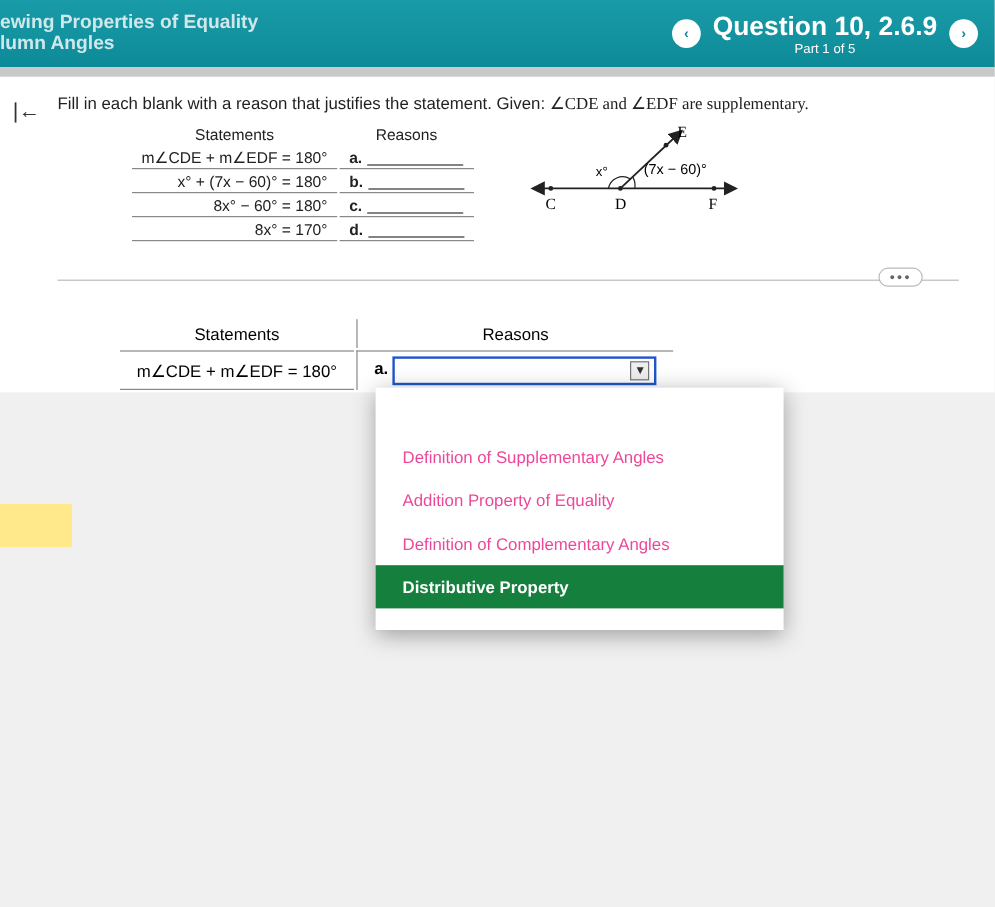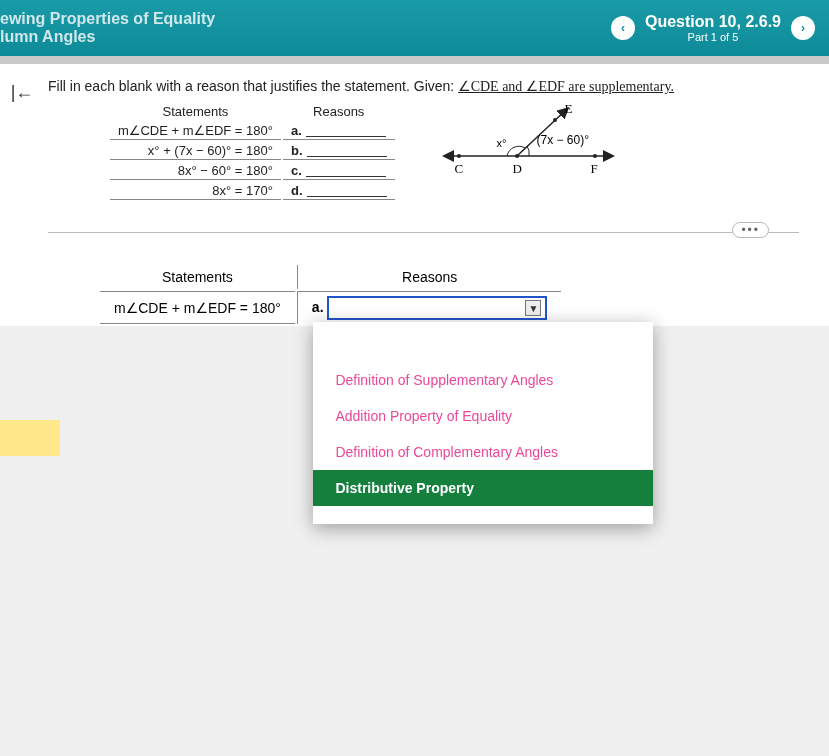--- a/index.html
+++ b/index.html
@@ -24,37 +24,37 @@
   .header-left .t1, .header-left .t2 { display: block; color: #d0e8eb; }
   .header-right { display: flex; align-items: center; gap: 10px; }
   .nav-btn {
     width: 24px; height: 24px; border-radius: 50%;
     background: #fff; color: #0d8a98;
     display: flex; align-items: center; justify-content: center;
     font-size: 12px; font-weight: bold; cursor: pointer;
     border: none;
   }
   .question-title { text-align: center; }
-  .question-title .q { font-size: 16px; font-weight: bold; }
+  .question-title .q { font-size: 22px; font-weight: bold; }
   .question-title .p { font-size: 11px; }
   .gray-bar { height: 8px; background: #c9c9c9; }
   .content { background: #fff; position: relative; padding: 14px 20px 0 8px; }
   .back-arrow {
     position: absolute; left: 6px; top: 12px;
     width: 32px; height: 32px;
     display: flex; align-items: center; justify-content: center;
     font-size: 18px; color: #333; cursor: pointer;
     background: none; border: none;
   }
   .instruct {
     margin-left: 40px;
     font-size: 14px; color: #222;
     margin-bottom: 6px;
   }
-  .angle { font-family: 'Times New Roman', serif; text-decoration: underline; }
+  .angle { font-family: 'Times New Roman', serif; }
   .upper-row { display: flex; margin-left: 100px; gap: 40px; }
   .proof-table { font-size: 13px; color: #222; }
   .proof-table td { padding: 1px 8px; border-bottom: 1px solid #888; white-space: nowrap; }
   .proof-table td.stmt { text-align: right; font-family: Arial, sans-serif; }
   .proof-table td.reason-cell { min-width: 110px; }
   .proof-table td.head { border-bottom: none; font-weight: normal; text-align: center; }
   .proof-table .letter { font-weight: bold; margin-right: 4px; }
   .blank-line { display:inline-block; border-bottom: 1px solid #333; width: 80px; height: 10px; vertical-align: middle;}
   .figure { width: 190px; height: 90px; position: relative; flex-shrink: 0; }
   .sep-line { border: none; border-top: 1px solid #bbb; margin: 30px 10px 0 40px; position: relative;}

